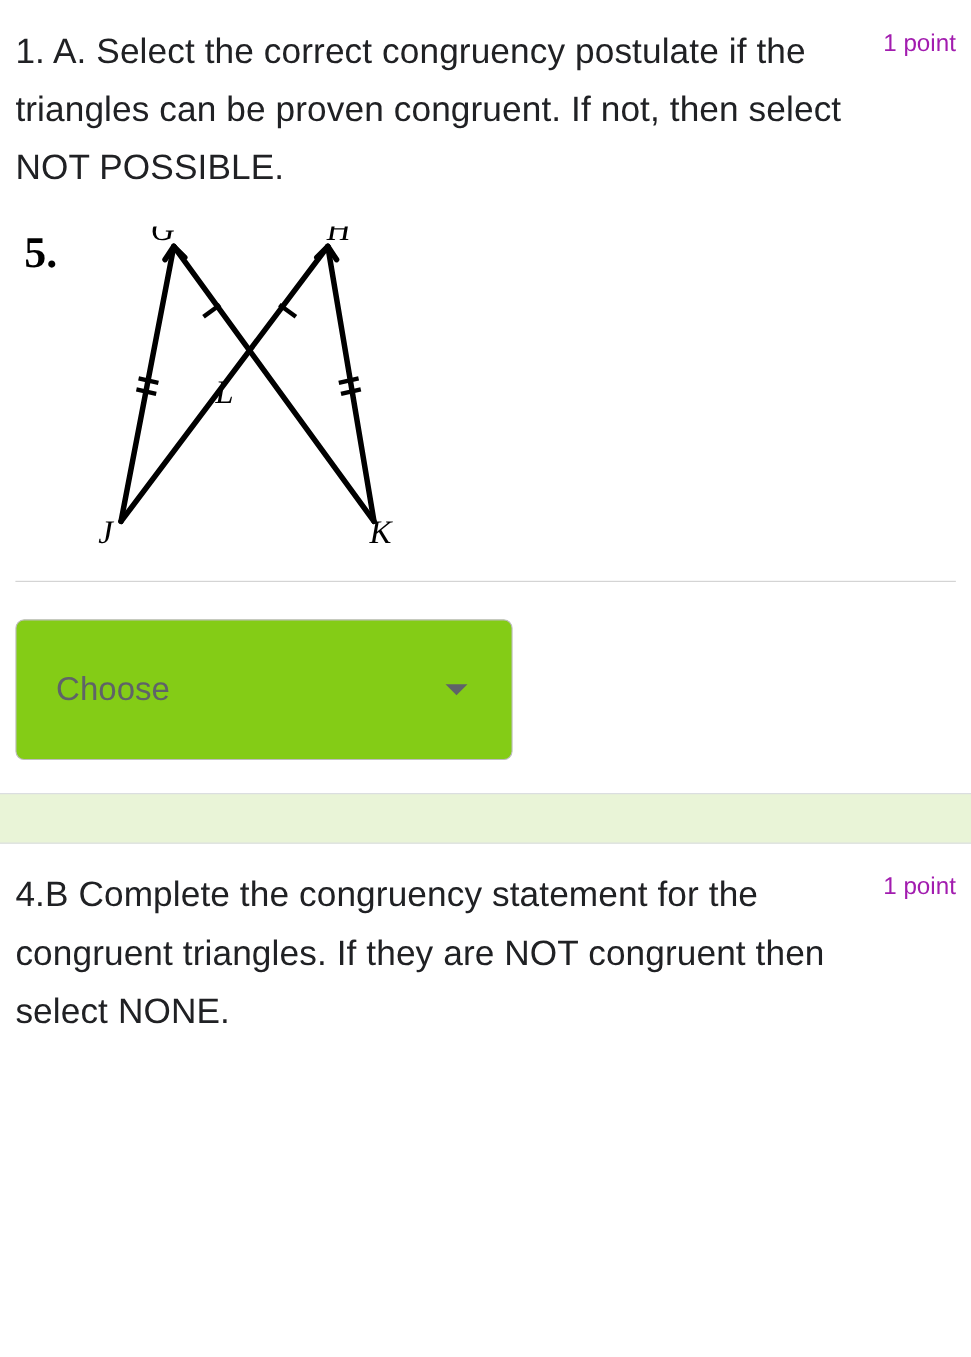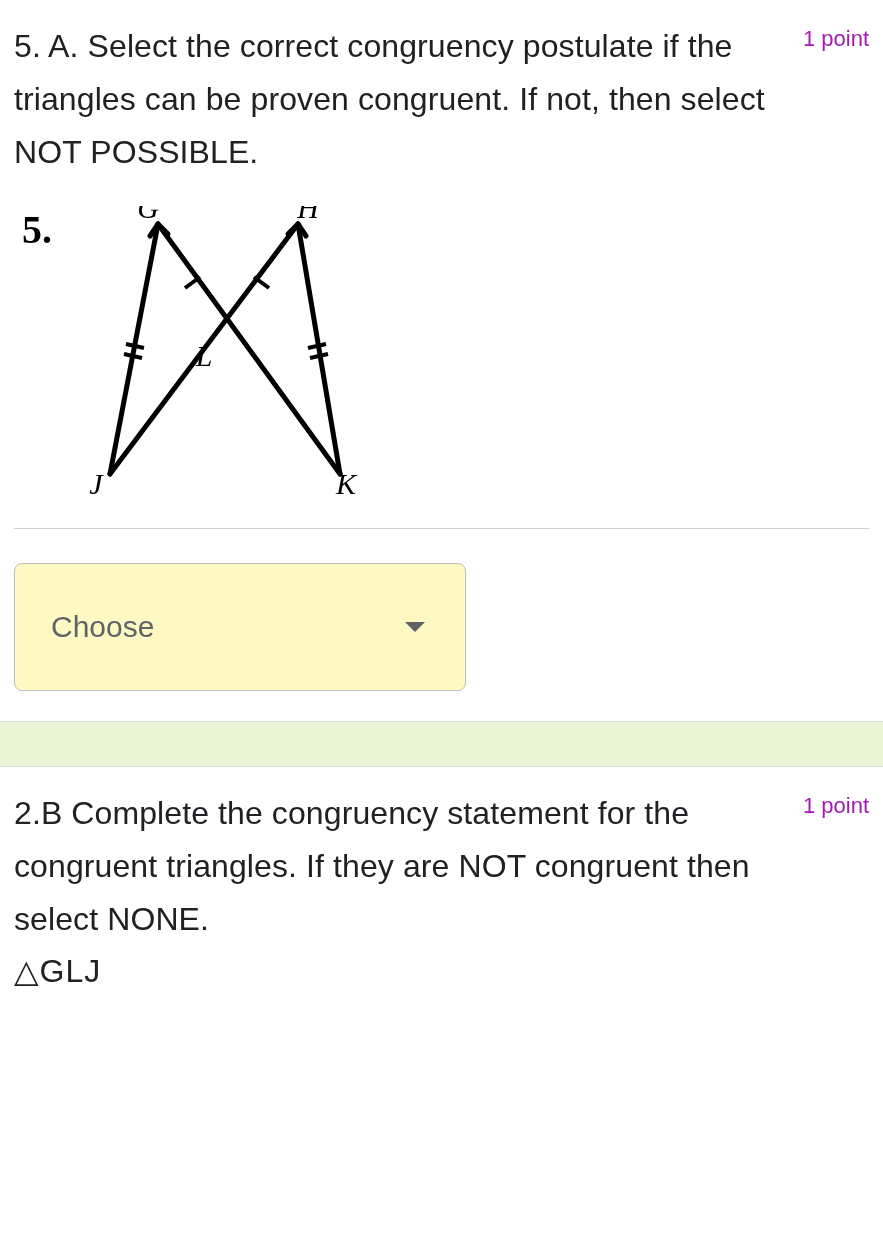--- a/index.html
+++ b/index.html
@@ -60,21 +60,21 @@
       margin-top: 34px;
       width: 452px;
       height: 128px;
       border: 1px solid #bdbdbd;
       border-radius: 8px;
       display: flex;
       align-items: center;
       justify-content: space-between;
       padding: 0 40px 0 36px;
       cursor: pointer;
-      background: #fef9c3;
+      background: #84cc16;
     }
     .dropdown-label {
       font-size: 30px;
       color: #5f6368;
     }
     .dropdown-caret {
       width: 0;
       height: 0;
       border-left: 10px solid transparent;
       border-right: 10px solid transparent;
@@ -91,21 +91,21 @@
       color: #202124;
       margin-top: 6px;
       letter-spacing: 1px;
     }
   </style>
 </head>
 <body>
 
 <div class="question-block">
   <div class="question-header">
-    <div class="question-text">5. A. Select the correct congruency postulate if the triangles can be proven congruent.  If not, then select NOT POSSIBLE.</div>
+    <div class="question-text">1. A. Select the correct congruency postulate if the triangles can be proven congruent.  If not, then select NOT POSSIBLE.</div>
     <div class="points">1 point</div>
   </div>
 
   <div class="figure-area">
     <div class="figure-wrap">
       <div class="figure-number">5.</div>
       <svg class="triangle-svg" viewBox="0 0 300 300">
 
         <g stroke="#000" stroke-width="5" fill="none" stroke-linecap="round" stroke-linejoin="round">
 
@@ -148,17 +148,16 @@
   <div class="dropdown">
     <span class="dropdown-label">Choose</span>
     <span class="dropdown-caret"></span>
   </div>
 </div>
 
 <div class="divider-band"></div>
 
 <div class="question-block">
   <div class="question-header">
-    <div class="question-text">2.B Complete the congruency statement for the congruent triangles.  If they are NOT congruent then select NONE.</div>
+    <div class="question-text">4.B Complete the congruency statement for the congruent triangles.  If they are NOT congruent then select NONE.</div>
     <div class="points">1 point</div>
   </div>
-  <div class="triangle-statement">△GLJ</div>
 </div>
 
 </body></html>

